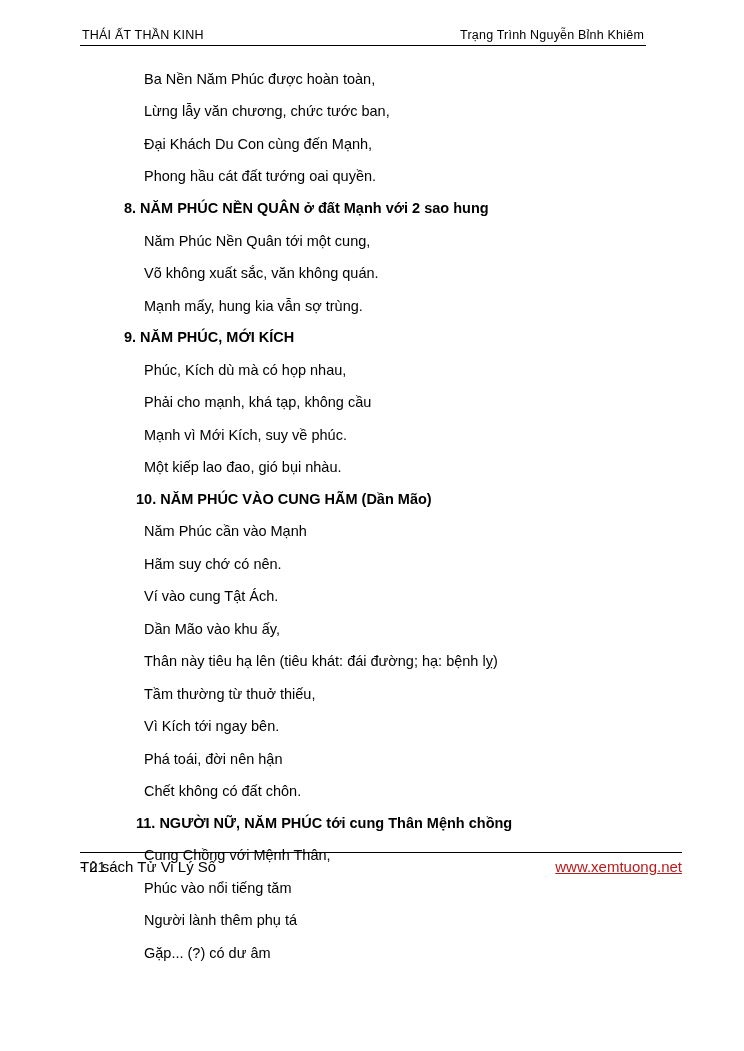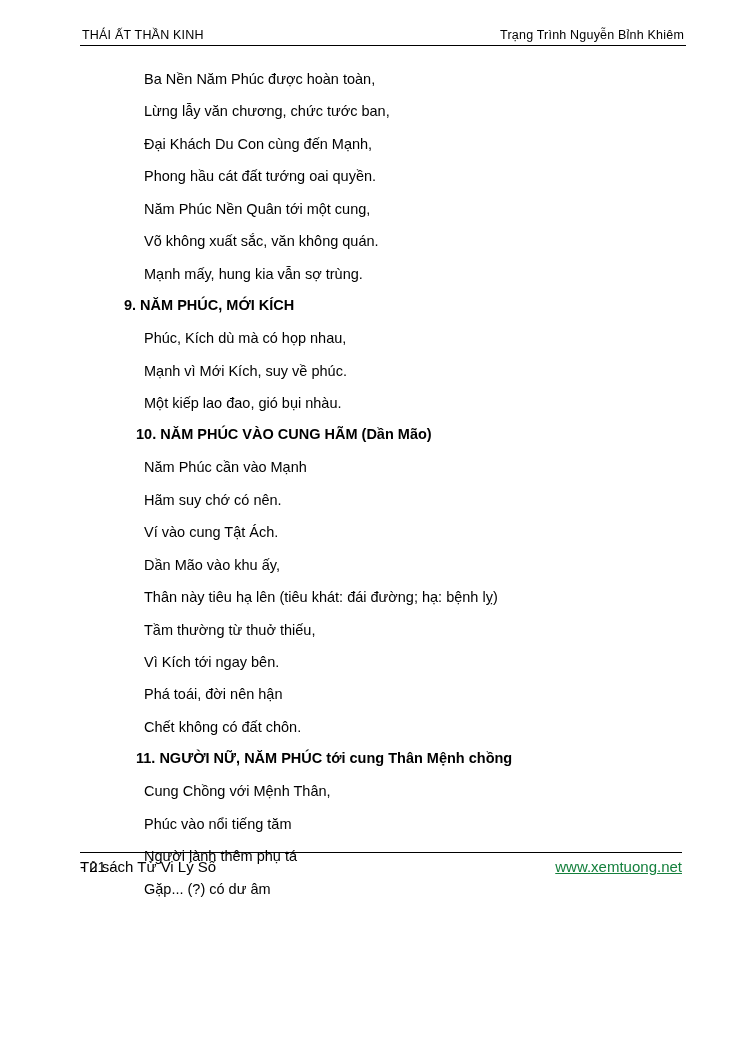--- a/index.html
+++ b/index.html
@@ -14,21 +14,21 @@
     color: #000000;
     position: relative;
     overflow: hidden;
   }
   .page {
     position: absolute;
     left: 0; top: 0;
     width: 744px;
     height: 903px;
     box-sizing: border-box;
-    padding: 28px 58px 0 80px;
+    padding: 28px 98px 0 80px;
   }
   
   .header {
     display: flex;
     justify-content: space-between;
     align-items: baseline;
     font-size: 12.5px;
     letter-spacing: 0.2px;
     padding: 0 2px 3px 2px;
   }
@@ -76,21 +76,21 @@
     align-items: baseline;
     font-size: 15px;
     gap: 12px;
   }
   .footer .center {
     position: absolute;
     left: 0; right: 0;
     pointer-events: none;
   }
   .footer .url {
-    color: #15803d;
+    color: #b91c1c;
     text-decoration: underline;
   }
 </style>
 </head>
 <body>
 
 <div class="page">
 
   <div class="header">
     <div class="left">THÁI ẤT THẦN KINH</div>
@@ -98,28 +98,30 @@
   </div>
   <div class="rule"></div>
 
   <div class="content">
 
     <div class="verse">Ba Nền Năm Phúc được hoàn toàn,</div>
     <div class="verse">Lừng lẫy văn chương, chức tước ban,</div>
     <div class="verse">Đại Khách Du Con cùng đến Mạnh,</div>
     <div class="verse">Phong hầu cát đất tướng oai quyền.</div>
 
+    <div class="heading">8. NĂM PHÚC NỀN QUÂN ở đất Mạnh với 2 sao hung</div>
 
     <div class="verse">Năm Phúc Nền Quân tới một cung,</div>
     <div class="verse">Võ không xuất sắc, văn không quán.</div>
     <div class="verse">Mạnh mấy, hung kia vẫn sợ trùng.</div>
 
     <div class="heading">9. NĂM PHÚC, MỚI KÍCH</div>
 
     <div class="verse">Phúc, Kích dù mà có họp nhau,</div>
+    <div class="verse">Phải cho mạnh, khá tạp, không cầu</div>
     <div class="verse">Mạnh vì Mới Kích, suy về phúc.</div>
     <div class="verse">Một kiếp lao đao, gió bụi nhàu.</div>
 
     <div class="heading wide">10. NĂM PHÚC VÀO CUNG HÃM (Dần Mão)</div>
 
     <div class="verse">Năm Phúc cần vào Mạnh</div>
     <div class="verse">Hãm suy chớ có nên.</div>
     <div class="verse">Ví vào cung Tật Ách.</div>
     <div class="verse">Dần Mão vào khu ấy,</div>
     <div class="verse">Thân này tiêu hạ lên (tiêu khát: đái đường; hạ: bệnh lỵ)</div>

